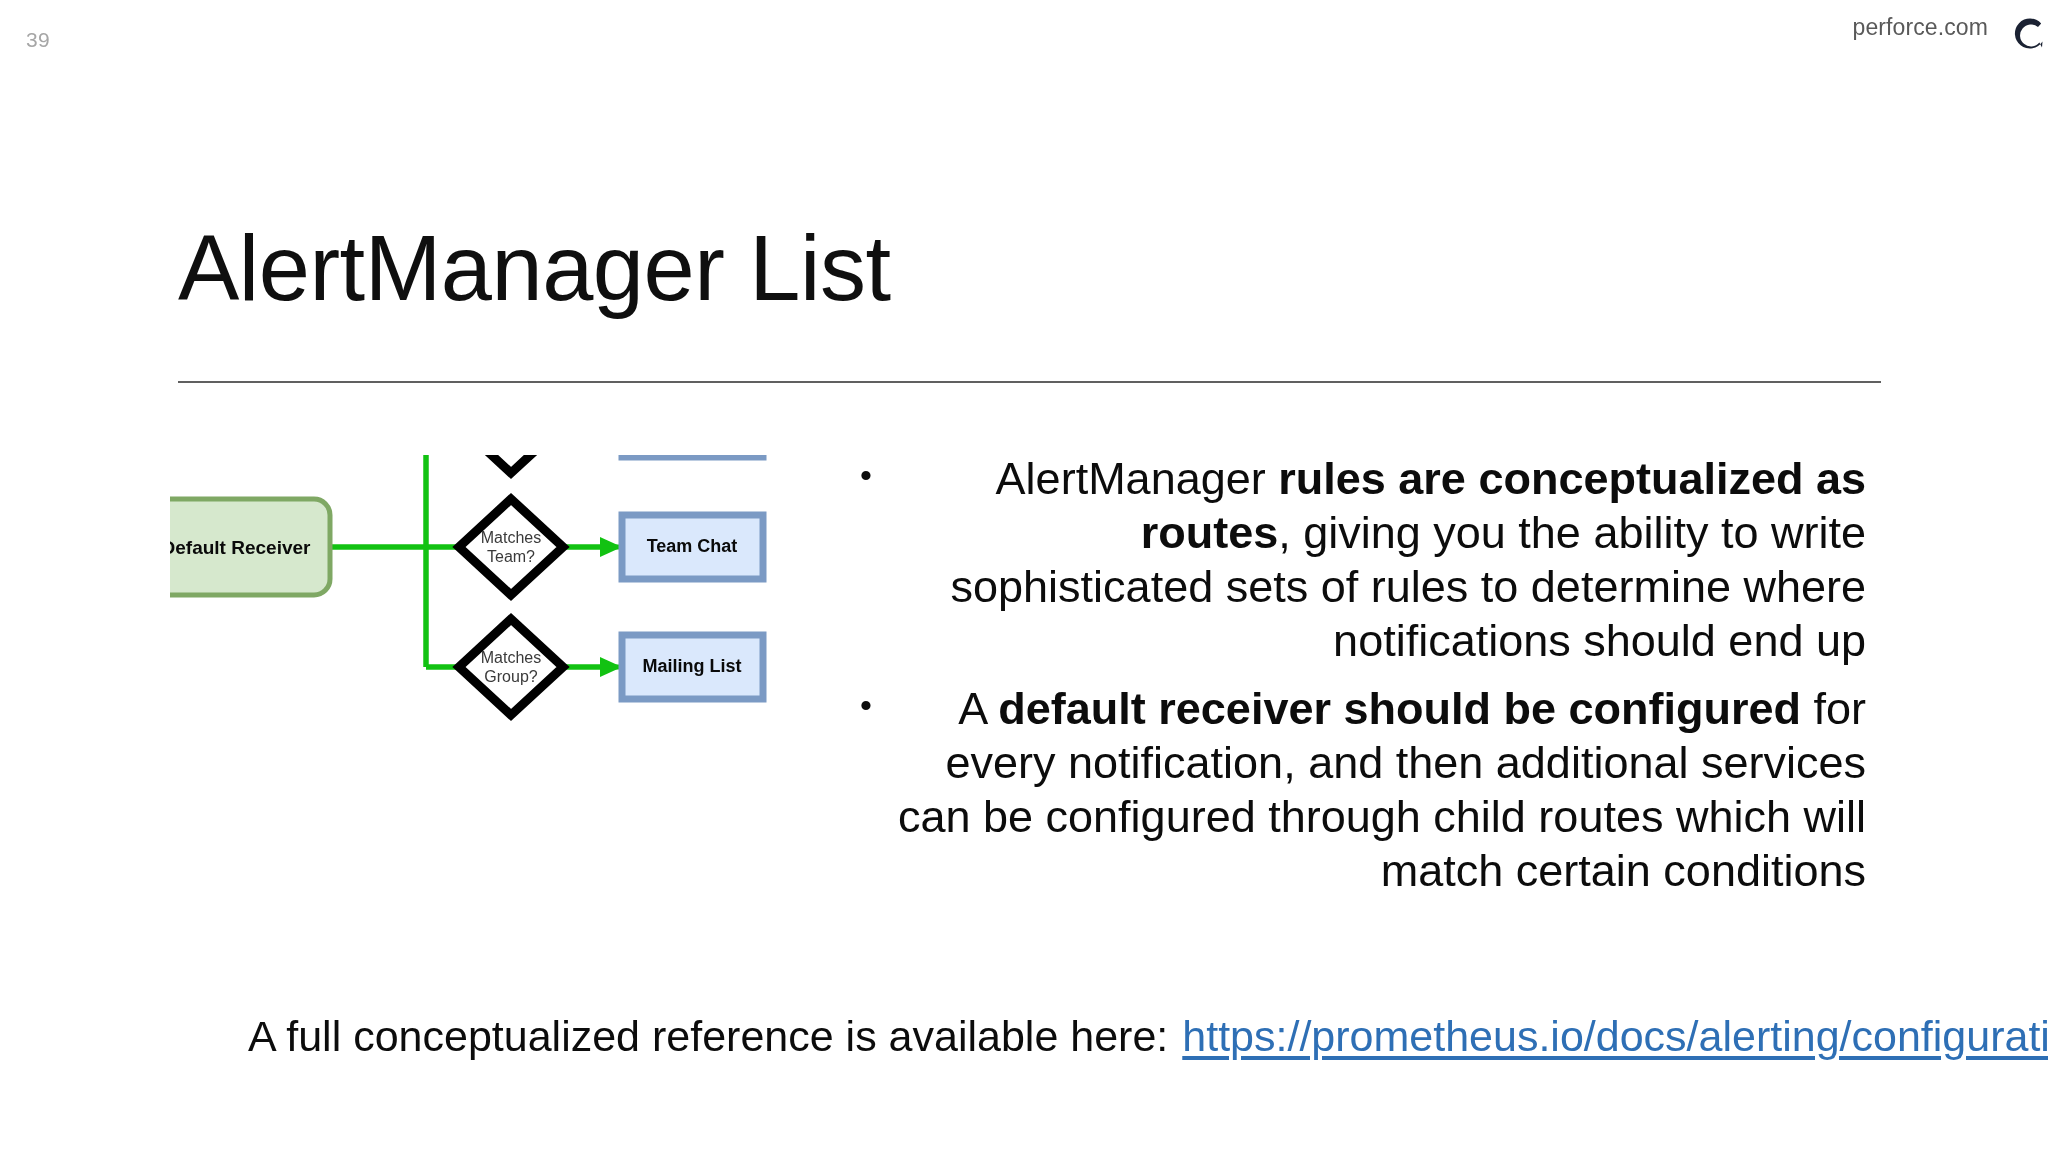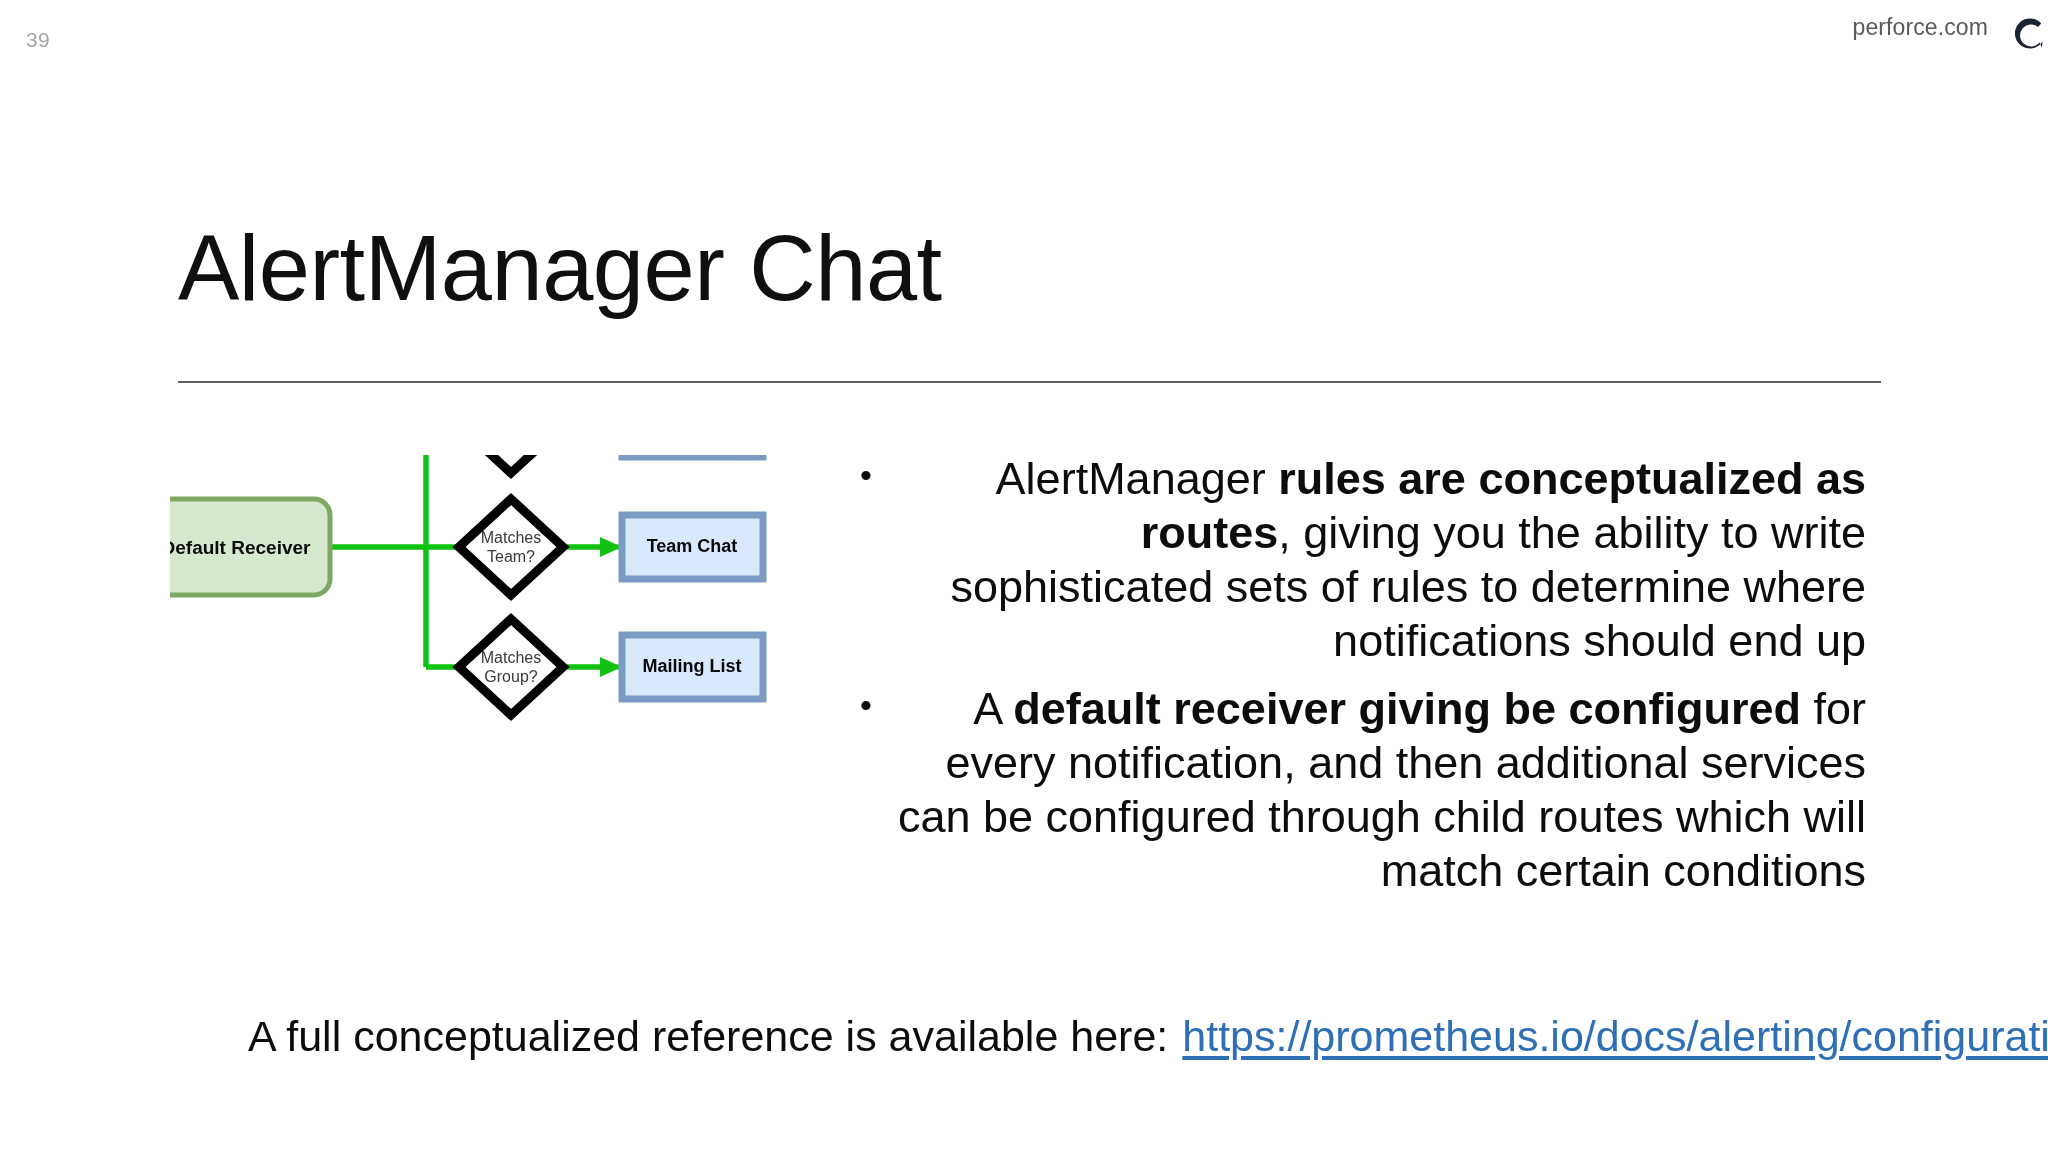--- a/index.html
+++ b/index.html
@@ -133,21 +133,21 @@
 
   <div id="brand">
     <span id="brand-text">perforce.com</span>
     <span>
       <svg id="brand-logo" viewBox="0 0 42 42" aria-hidden="true">
         <path d="M33.2 9.6 A15 15 0 1 0 34.5 27.6 L34.0 33.5 L31.4 28.6 A11 11 0 1 1 30.0 12.9 Z" fill="#1b2233"></path>
       </svg>
     </span>
   </div>
 
-  <div id="title">AlertManager Chat</div>
+  <div id="title">AlertManager List</div>
   <div id="title-rule"></div>
 
   <div id="diagram">
     <svg width="640" height="330" viewBox="0 0 640 330">
 
       <g stroke="#12c212" stroke-width="5" fill="none">
 
         <line x1="160" y1="92" x2="256" y2="92" stroke="#12c212"></line>
 
         <line x1="256" y1="-28" x2="256" y2="212" stroke="#12c212"></line>
@@ -222,21 +222,21 @@
     </svg>
   </div>
 
   <div id="bullets">
     <div class="bullet">
       <span class="bullet-dot">•</span>
       <span class="bullet-text"><span>AlertManager </span><b>rules are conceptualized as routes</b><span>, giving you the ability to write sophisticated sets of rules to determine where notifications should end up</span></span>
     </div>
     <div class="bullet">
       <span class="bullet-dot">•</span>
-      <span class="bullet-text"><span>A </span><b>default receiver giving be configured</b><span> for every notification, and then additional services can be configured through child routes which will match certain conditions</span></span>
+      <span class="bullet-text"><span>A </span><b>default receiver should be configured</b><span> for every notification, and then additional services can be configured through child routes which will match certain conditions</span></span>
     </div>
   </div>
 
   <div id="footer-line">
     <span>A full conceptualized reference is available here:</span><a id="footer-url" href="#" style="color: rgb(46, 111, 181);">https://prometheus.io/docs/alerting/configuration/</a>
   </div>
 
 </div>
 
 </body></html>

